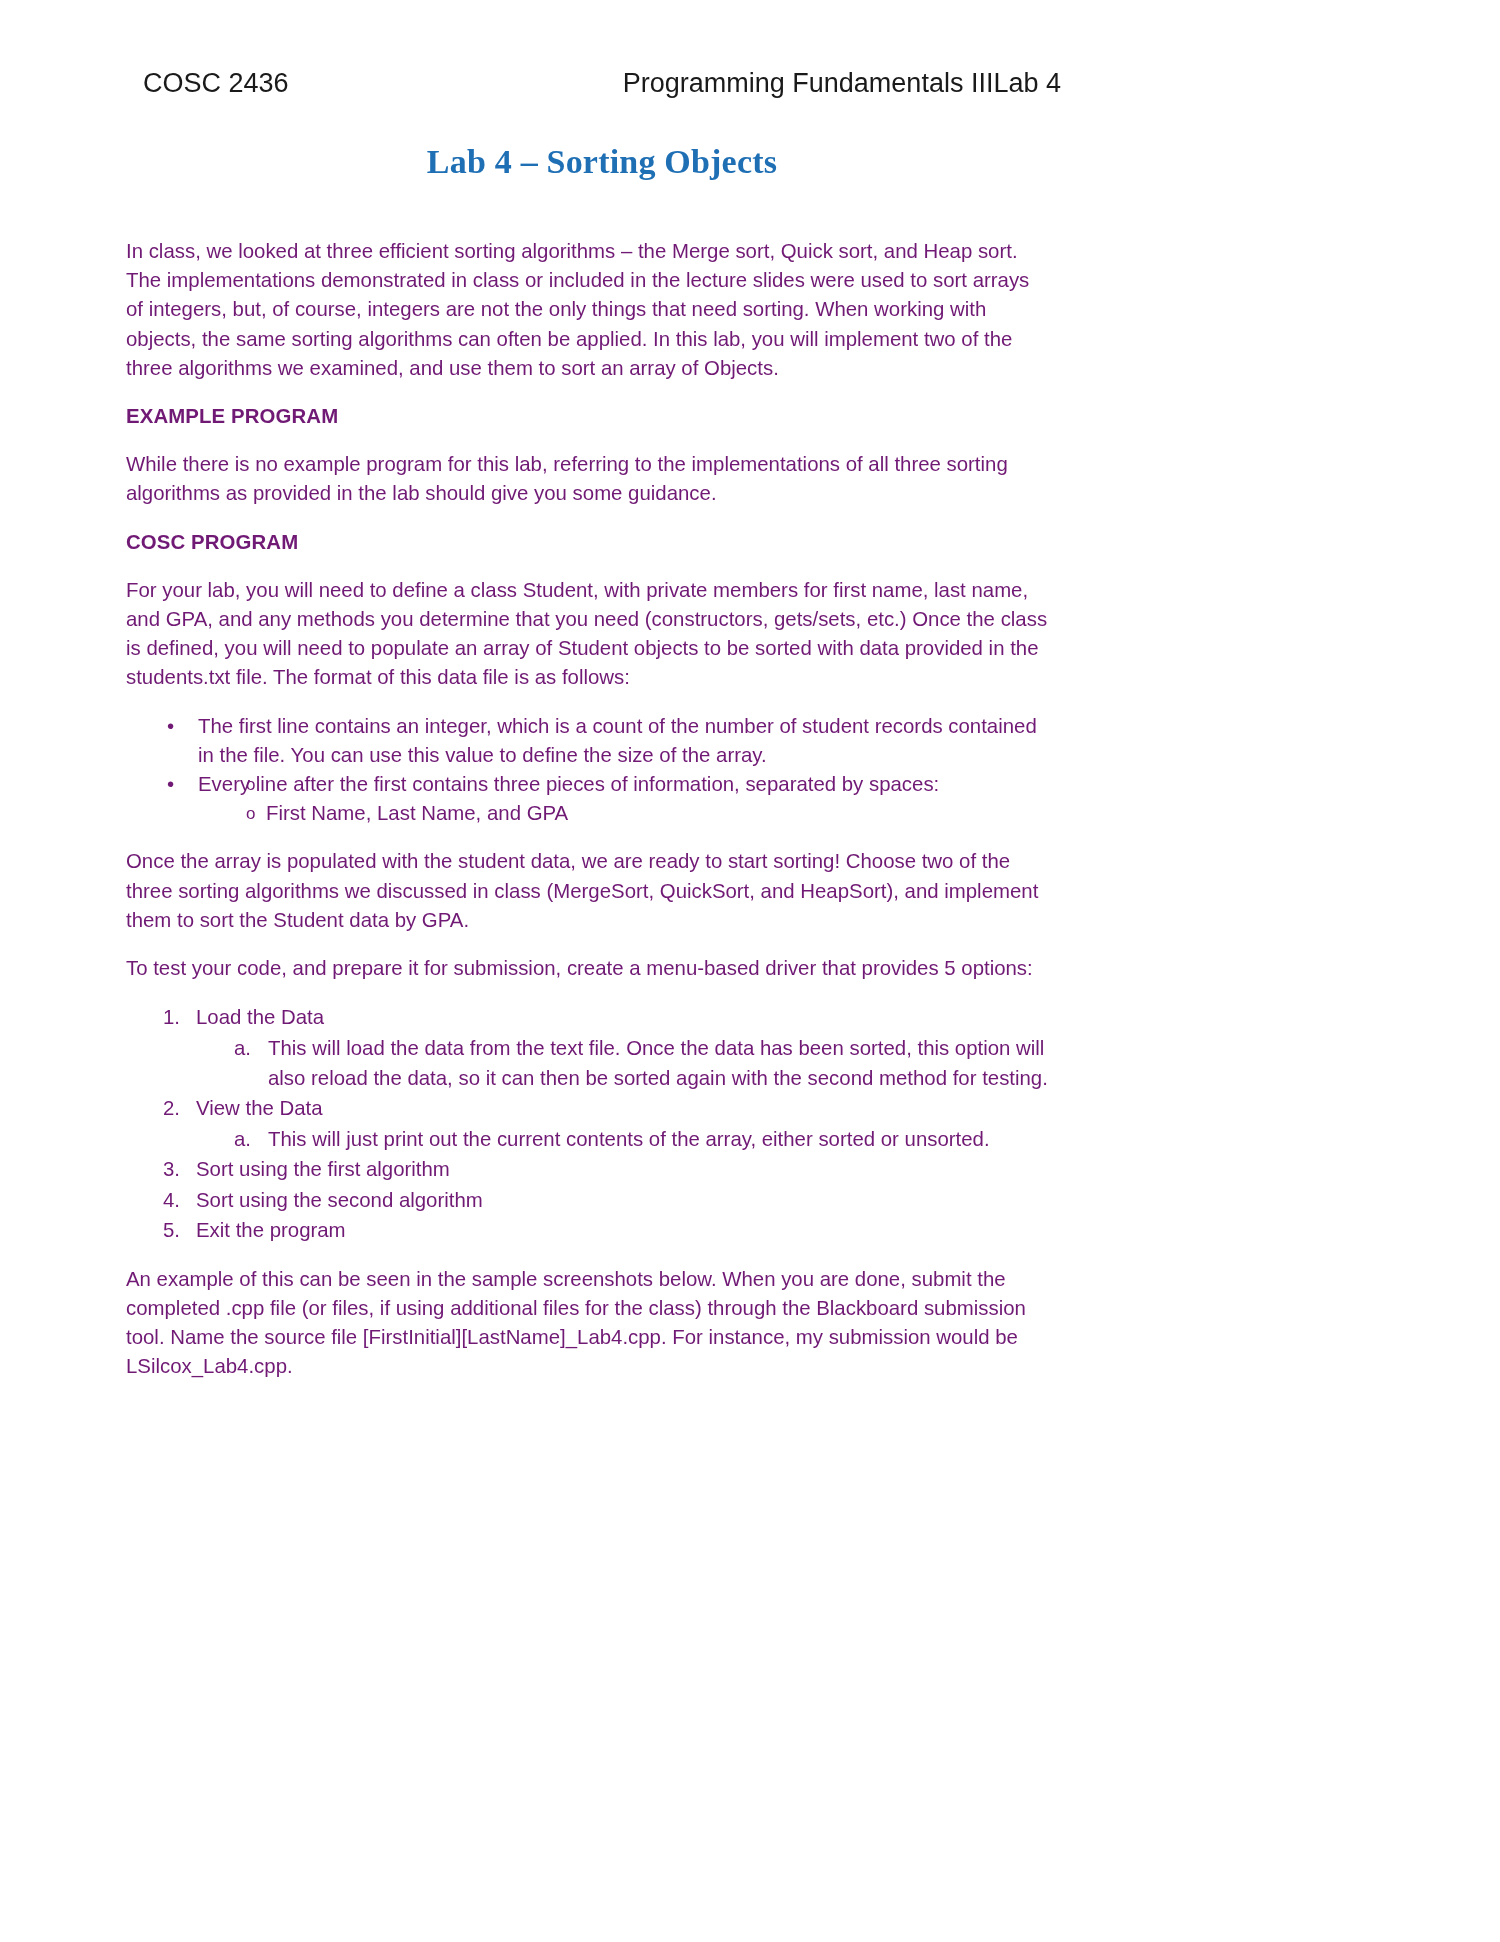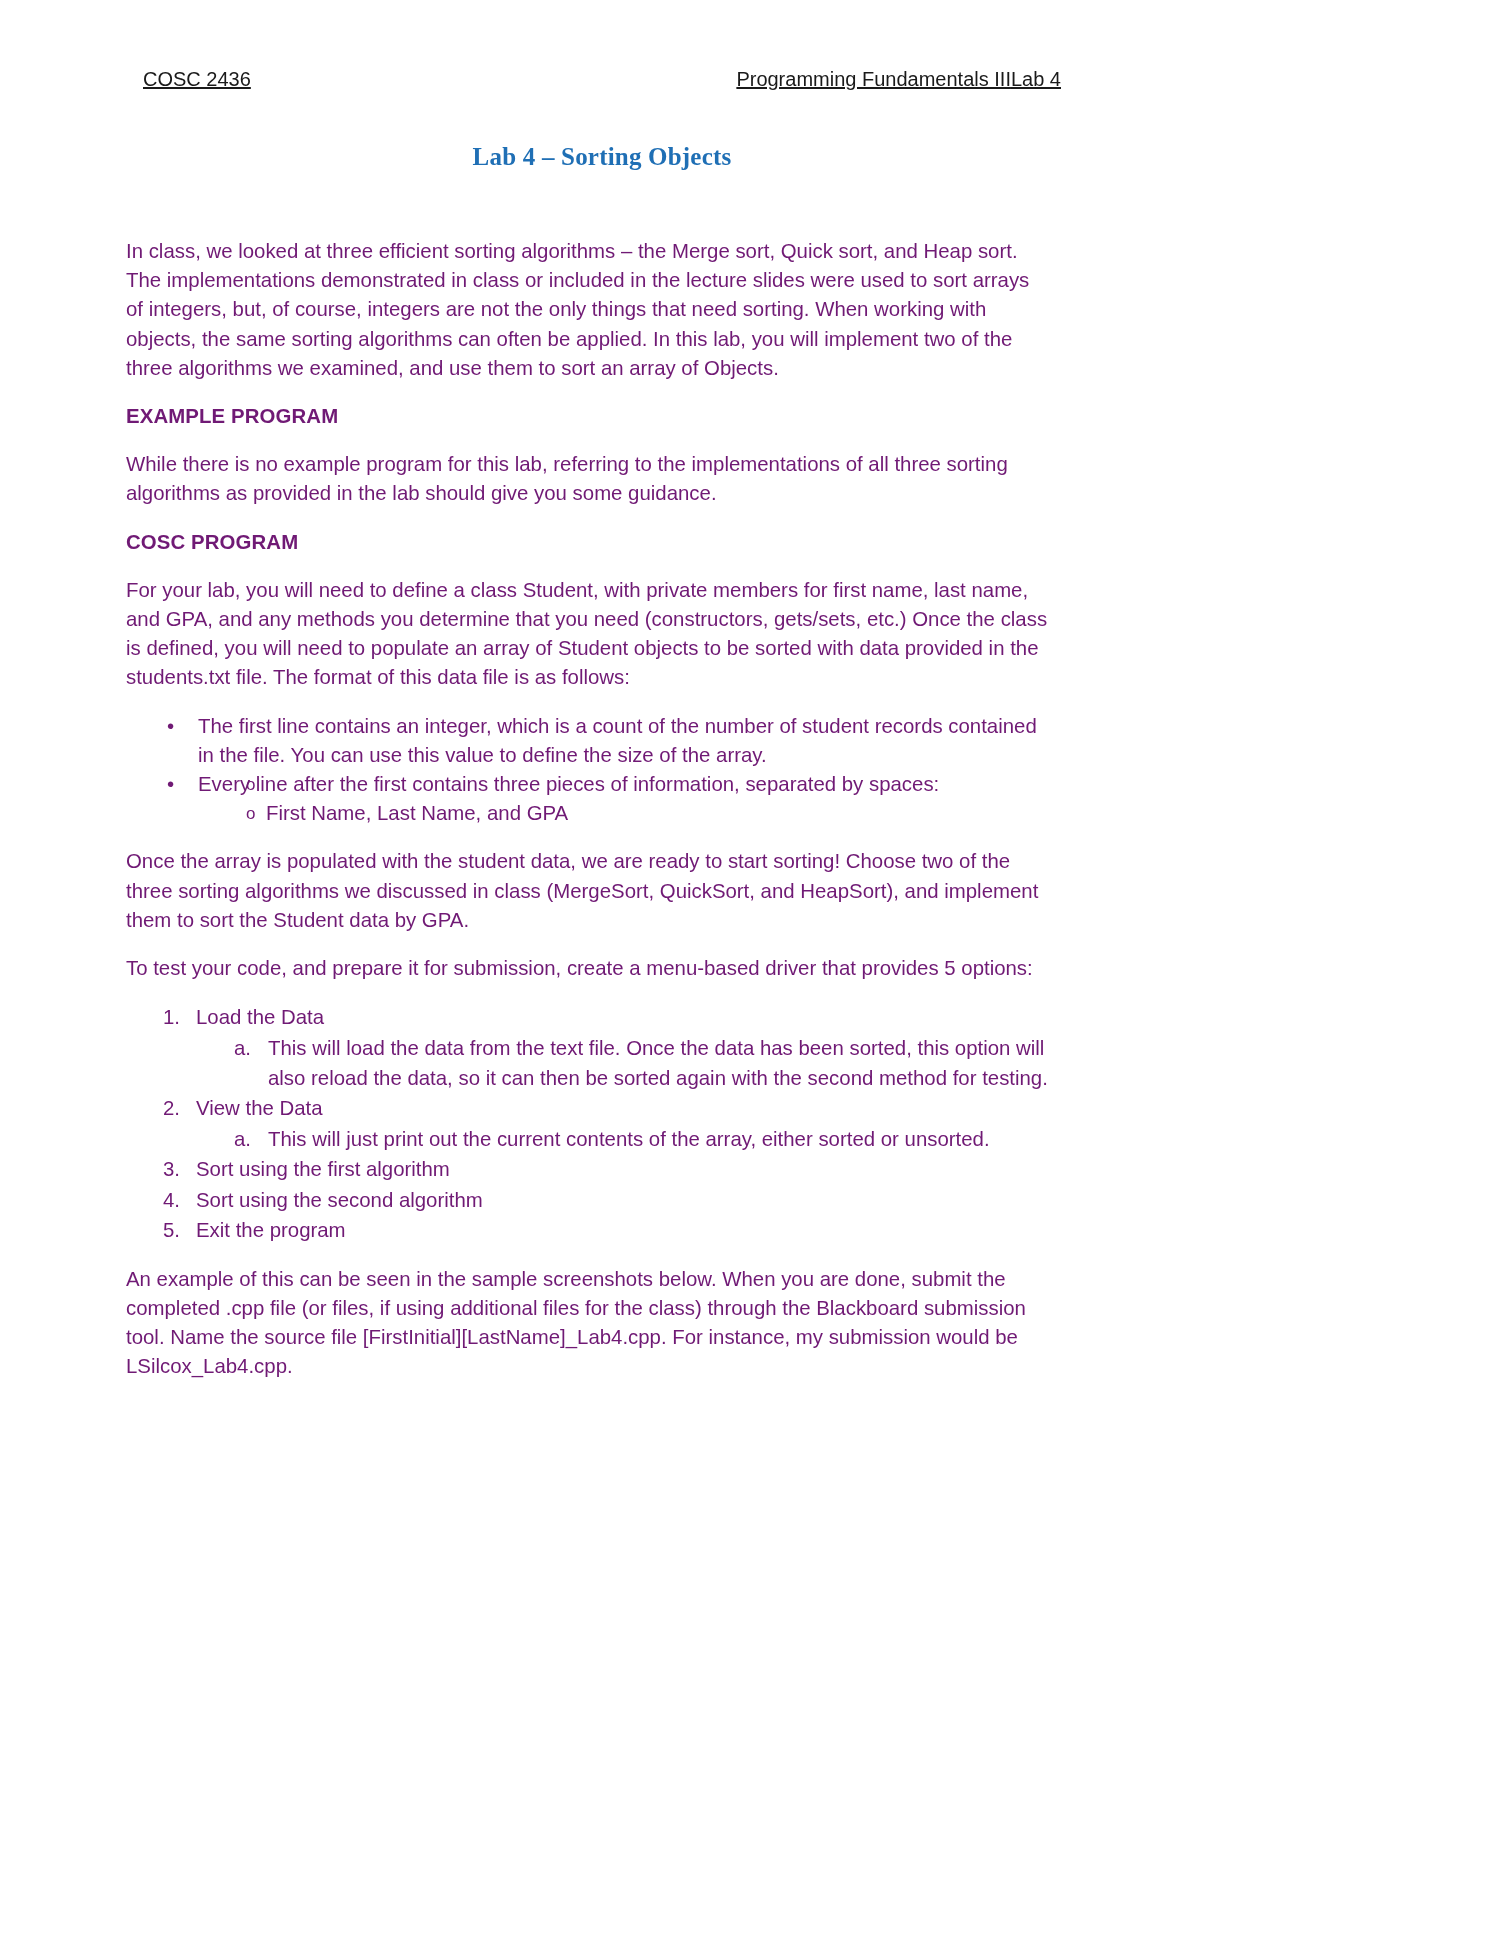--- a/index.html
+++ b/index.html
@@ -27,38 +27,37 @@
   }
 
   
   .doc-header {
     position: absolute;
     top: 68px;
     left: 143px;
     width: 918px;
     display: flex;
     align-items: baseline;
-    font-size: 20px;
+    font-size: 27px;
     line-height: 1.15;
     color: #1a1a1a;
-    text-decoration: underline;
   }
   .doc-header .hdr-left   { flex: 0 0 auto; }
   .doc-header .hdr-center { flex: 1 1 auto; text-align: right; margin-left: -10px;}
   .doc-header .hdr-right  { flex: 0 0 auto; text-align: center; }
 
   
   .doc-title {
     position: absolute;
     top: 143px;
     left: 143px;
     width: 918px;
     text-align: center;
     font-family: "Liberation Serif", serif;
-    font-size: 25px;
+    font-size: 34px;
     font-weight: 700;
     color: #1F6FB5;
     letter-spacing: 0.2px;
   }
 
   
   .content {
     position: absolute;
     top: 196px;
     left: 126px;

